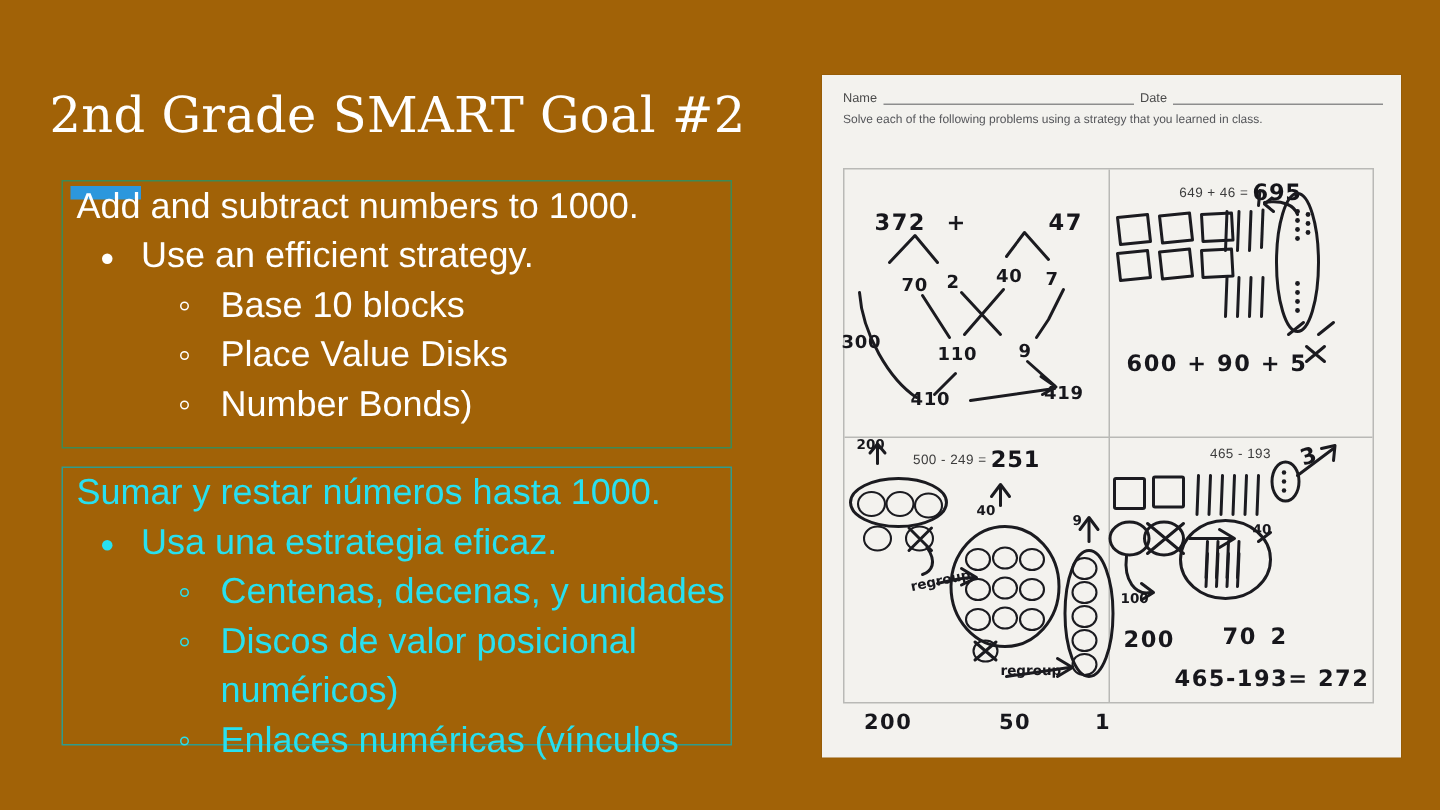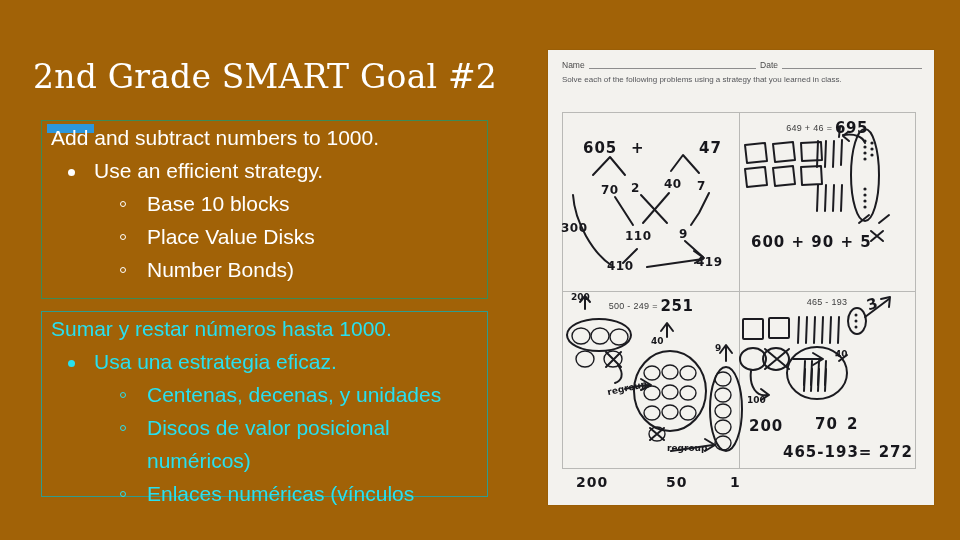--- a/index.html
+++ b/index.html
@@ -69,21 +69,21 @@
     left: 0;
     top: 0;
     width: 100%;
     padding: 0;
     margin: 0;
   }
 
   .ln {
     display: block;
     white-space: nowrap;
-    font-size: 21px;
+    font-size: 24px;
     line-height: 33px;
     font-family: "Liberation Sans", sans-serif;
   }
 
   
   .box-en .ln { color: #FFFFFF; }
   
   .box-es .ln { color: #28E0F0; }
 
   .lvl0 { padding-left: 9px; }
@@ -133,20 +133,21 @@
   .ws-head {
     position: absolute;
     left: 14px;
     top: 10px;
     right: 12px;
     font-family: "Liberation Sans", sans-serif;
     color: #4a4a4a;
   }
   .ws-namerow {
     display: flex;
+    align-items: flex-end;
     font-size: 8.5px;
     gap: 4px;
   }
   .ws-label { white-space: nowrap; }
   .ws-rule {
     flex: 1 1 auto;
     border-bottom: 1px solid #8d8d8d;
     height: 8px;
   }
   .ws-rule.short { max-width: 140px; }
@@ -288,21 +289,21 @@
           <span class="ws-rule short"></span>
         </div>
         <div class="ws-instr">Solve each of the following problems using a strategy that you learned in class.</div>
       </div>
 
       <div class="ws-grid">
         <span class="ws-vline"></span>
         <span class="ws-hline"></span>
 
         <div class="cell c-tl">
-          <span class="hw hw-lg" style="left:20px; top:26px;">605</span>
+          <span class="hw hw-lg" style="left:20px; top:26px;">372</span>
           <span class="hw hw-lg" style="left:68px; top:26px;">+</span>
           <span class="hw hw-lg" style="left:96px; top:26px;margin-left:40px;">47</span>
 
           <span class="hw hw-md" style="left:-2px; top:68px;margin-top:40px;">300</span>
           <span class="hw hw-md" style="left:38px; top:70px;">70</span>
           <span class="hw hw-md" style="left:68px; top:68px;">2</span>
           <span class="hw hw-md" style="left:101px; top:64px;">40</span>
           <span class="hw hw-md" style="left:134px; top:66px;">7</span>
 
           <span class="hw hw-md" style="left:62px; top:116px;">110</span>

